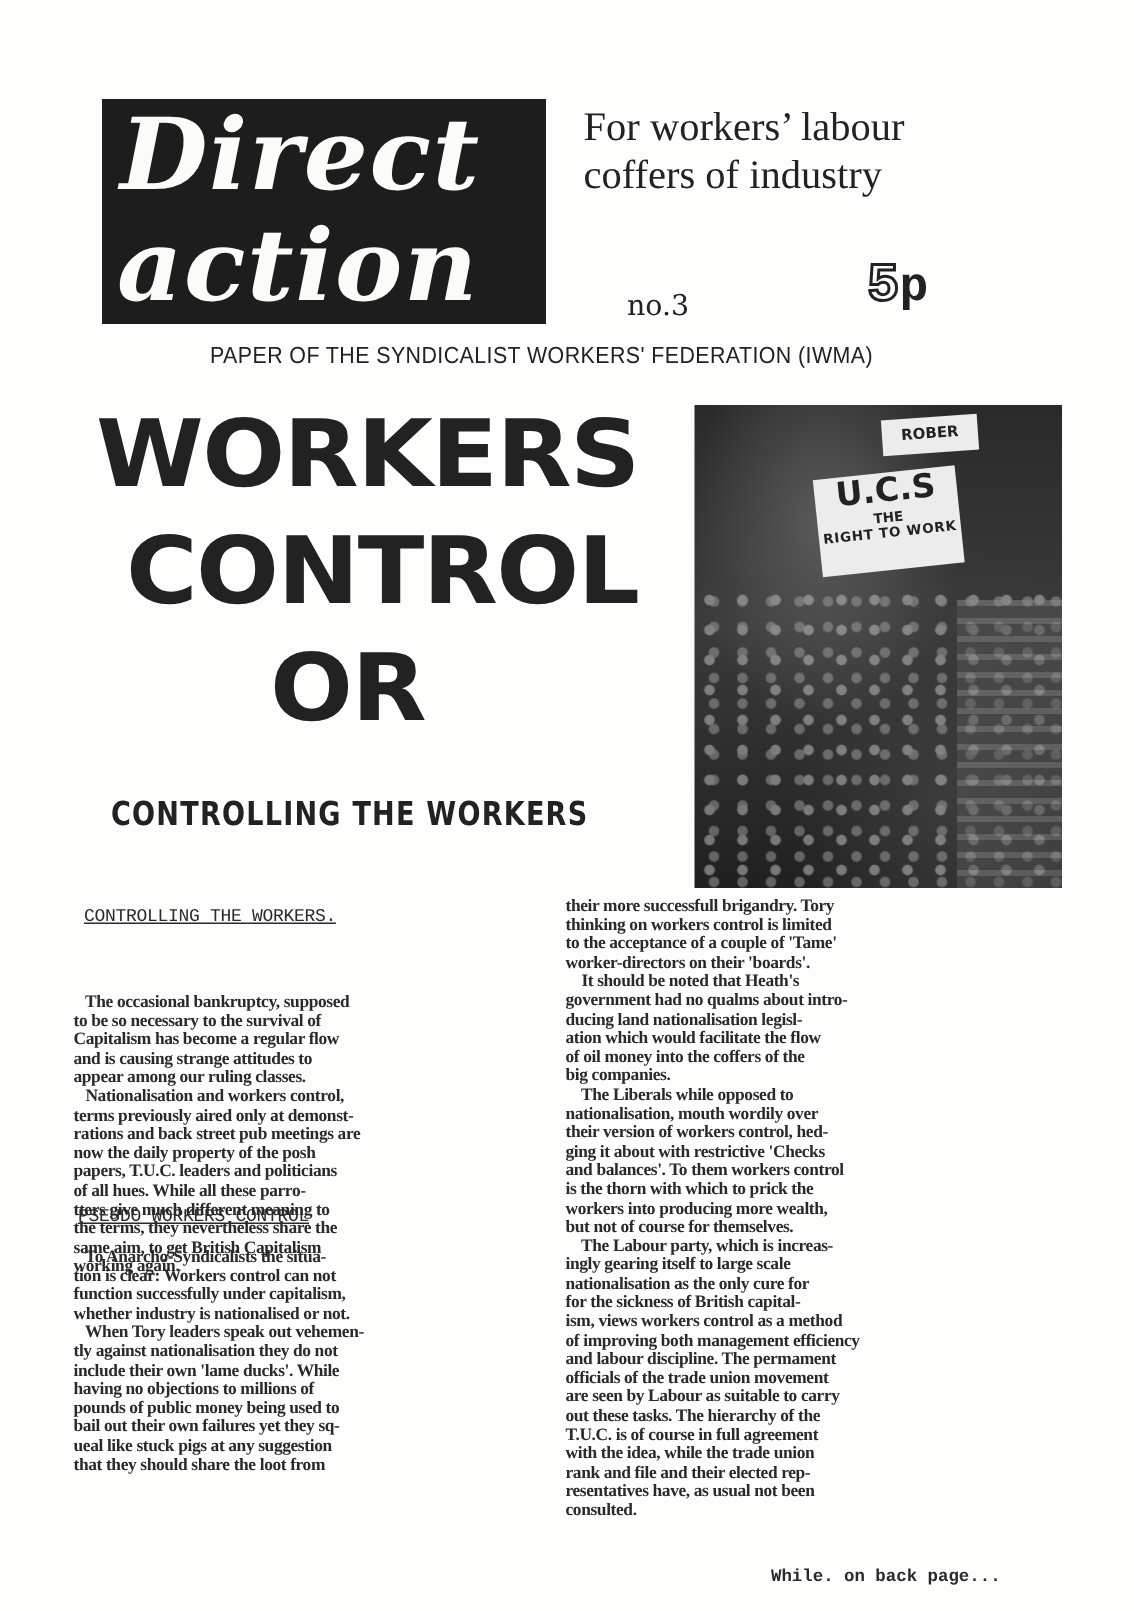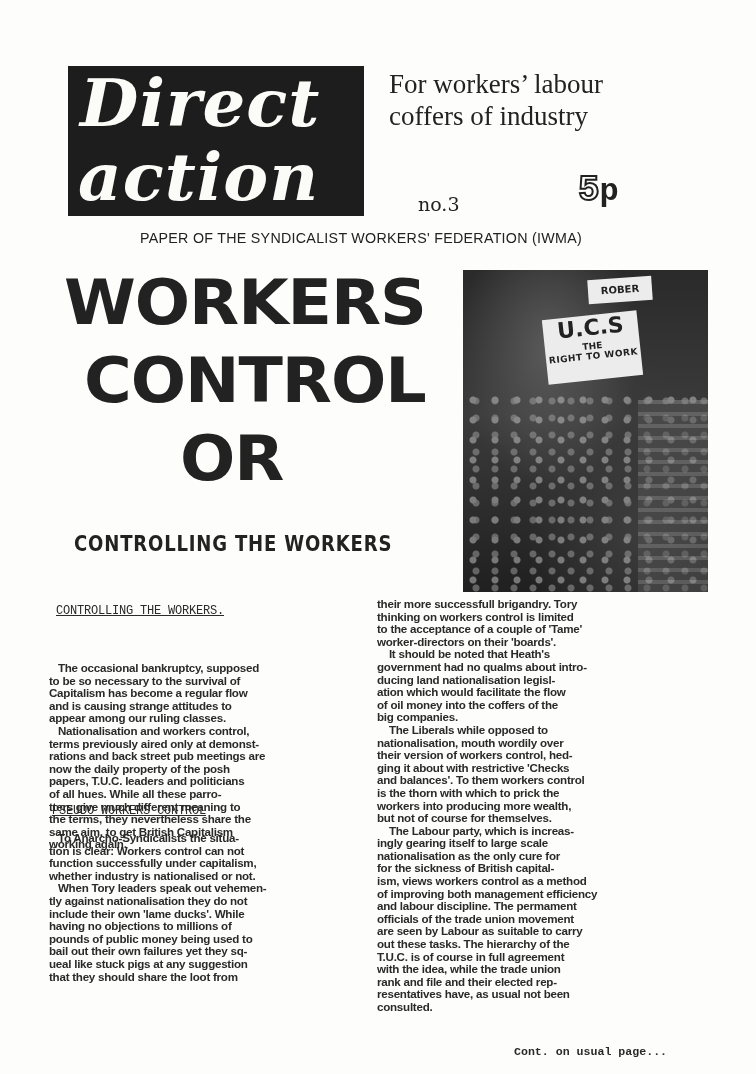--- a/index.html
+++ b/index.html
@@ -103,21 +103,21 @@
   .banner-ucs .b1 { font-size: 22px; line-height: 26px; display: block; }
   .banner-ucs .b2 { font-size: 9px; display: block; }
   .banner-ucs .b3 { font-size: 9px; display: block; letter-spacing: 0.5px; }
   .banner-rober {
     left: 125px; top: 8px; width: 64px; height: 24px;
     font-size: 10px; line-height: 24px;
     transform: rotate(-4deg);
   }
   .body-col {
     position: absolute;
-    font-family: Liberation Sans, sans-serif;
+    font-family: Liberation Serif, serif;
     font-size: 11.6px; line-height: 12.6px;
     color: #2a2a2a;
     white-space: pre;
     font-weight: bold;
     letter-spacing: -0.25px;
   }
   .col-left { left: 49px; top: 662px; }
   .col-right { left: 377px; top: 598px; }
   .section-head {
     position: absolute;
@@ -226,13 +226,13 @@
 of improving both management efficiency
 and labour discipline. The permament
 officials of the trade union movement
 are seen by Labour as suitable to carry
 out these tasks. The hierarchy of the
 T.U.C. is of course in full agreement
 with the idea, while the trade union
 rank and file and their elected rep-
 resentatives have, as usual not been
 consulted.</div>
-<div class="cont">Cont. on usual page...</div>
+<div class="cont">While. on back page...</div>
 
 </body></html>

